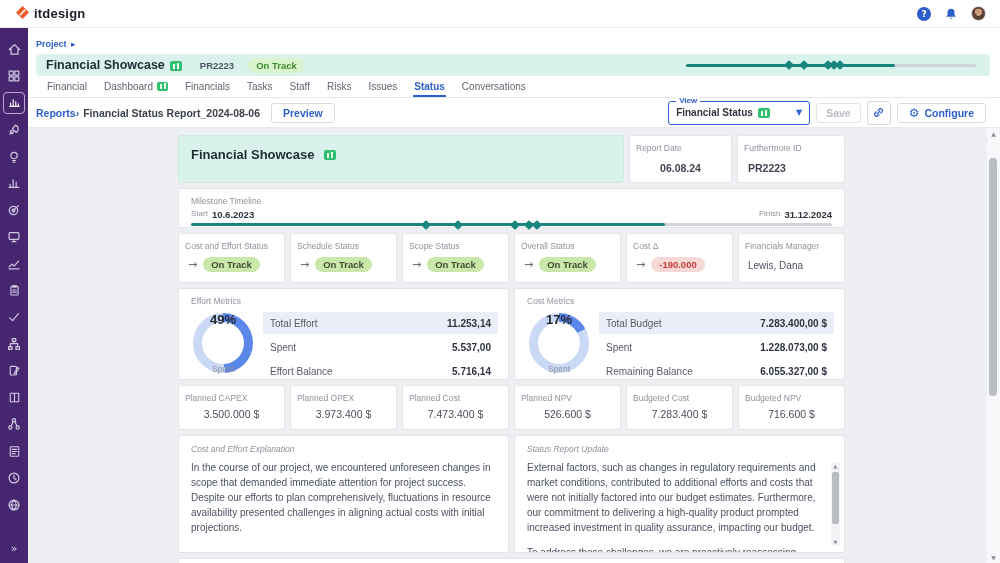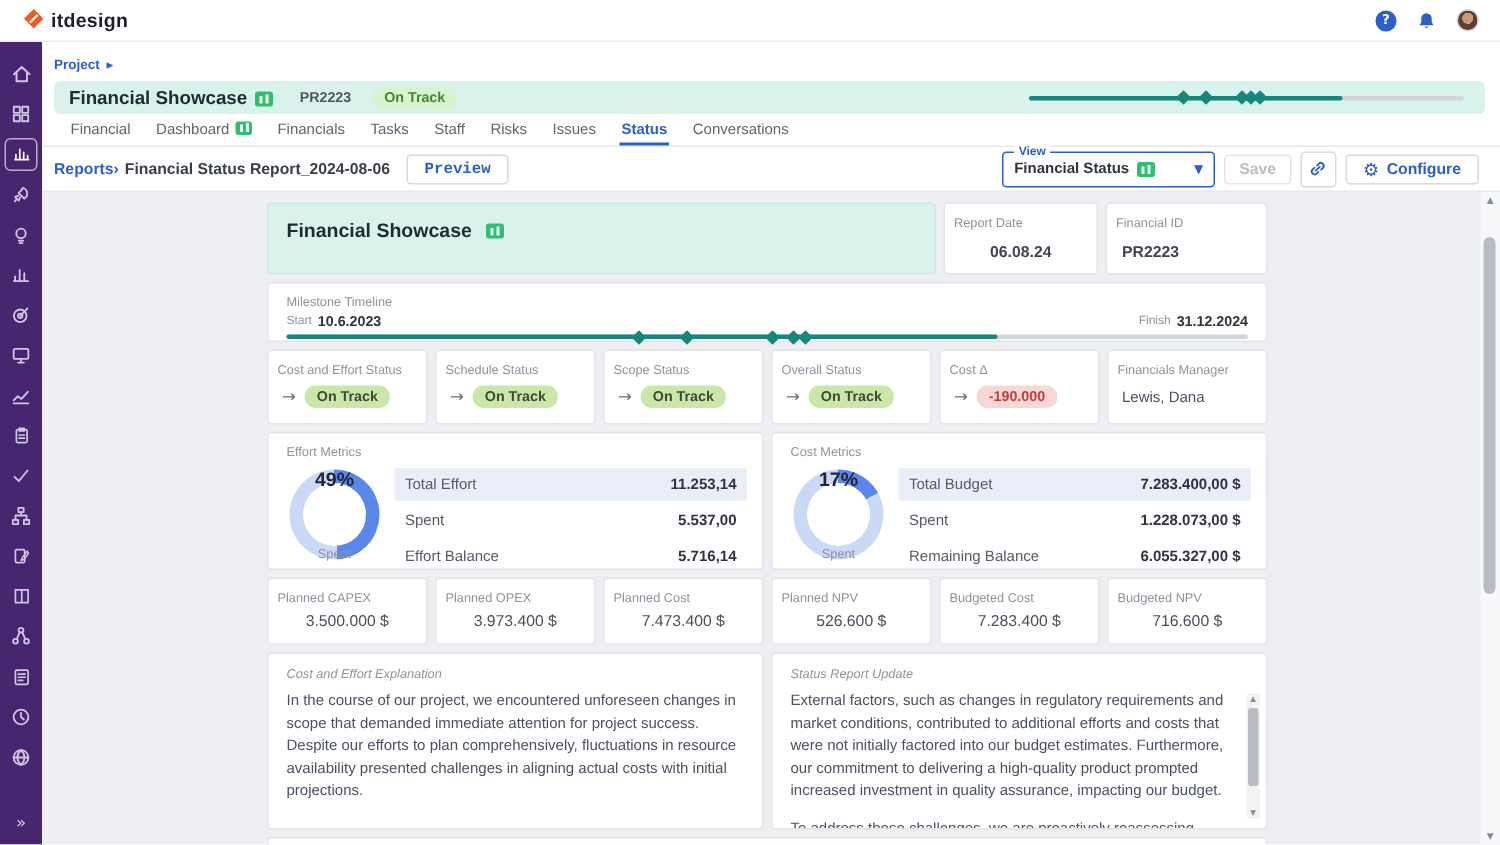--- a/index.html
+++ b/index.html
@@ -57,21 +57,21 @@
   .tab.active { color:#2d5fcb; font-weight:bold; border-bottom:2px solid #2d5fcb; }
   .tab .badge { width:11px; height:9px; margin-left:4px; }
 
   
   .toolbar { height:30px; display:flex; align-items:center; padding:0 14px 0 8px;
     background:#fff; border-bottom:1px solid #e8e9ec; }
   .toolbar .crumb { font-size:10.5px; }
   .report-name { font-size:10.5px; font-weight:bold; color:#393f4a; margin-left:4px; }
   .btn { display:inline-flex; align-items:center; gap:5px; border:1px solid #d6d9de; background:#fff;
     border-radius:3px; font-size:10.5px; font-weight:bold; color:#2d5fcb; padding:3px 11px; }
-  .btn.preview { margin-left:11px;font-family:Liberation Mono, monospace; }
+  .btn.preview { margin-left:11px; }
   .tb-right { margin-left:auto; display:flex; align-items:center; gap:6px; }
   .view-select { position:relative; width:142px; height:24px; border:1px solid #2d5fcb; border-radius:3px;
     display:flex; align-items:center; padding:0 7px; background:#fff; }
   .view-select .flabel { position:absolute; top:-6px; left:7px; background:#fff; padding:0 3px;
     font-size:8px; color:#2d5fcb; font-weight:bold; }
   .view-select .vval { font-size:10px; color:#2f3540; font-weight:bold; }
   .view-select .caret { margin-left:auto; color:#2d5fcb; font-size:8px; }
   .btn.save { color:#b9bdc4; border-color:#e3e5e9; padding:3px 9px; }
   .iconbtn { width:24px; height:24px; border:1px solid #d6d9de; border-radius:3px; background:#fff;
     display:flex; align-items:center; justify-content:center; }
@@ -340,21 +340,21 @@
         <div class="row r1">
           <div class="card title-card">
             <span class="t">Financial Showcase</span>
             <span class="badge"></span>
           </div>
           <div class="card date-card">
             <span class="lbl">Report Date</span>
             <span class="small-val centered">06.08.24</span>
           </div>
           <div class="card invid-card">
-            <span class="lbl">Financial ID</span>
+            <span class="lbl">Furthermore ID</span>
             <span class="small-val lefted">PR2223</span>
           </div>
         </div>
 
         <div class="row r2">
           <div class="card ms-card">
             <div class="ms-title">Milestone Timeline</div>
             <div class="ms-dates">
               <span>Start</span>
               <b>10.6.2023</b>

